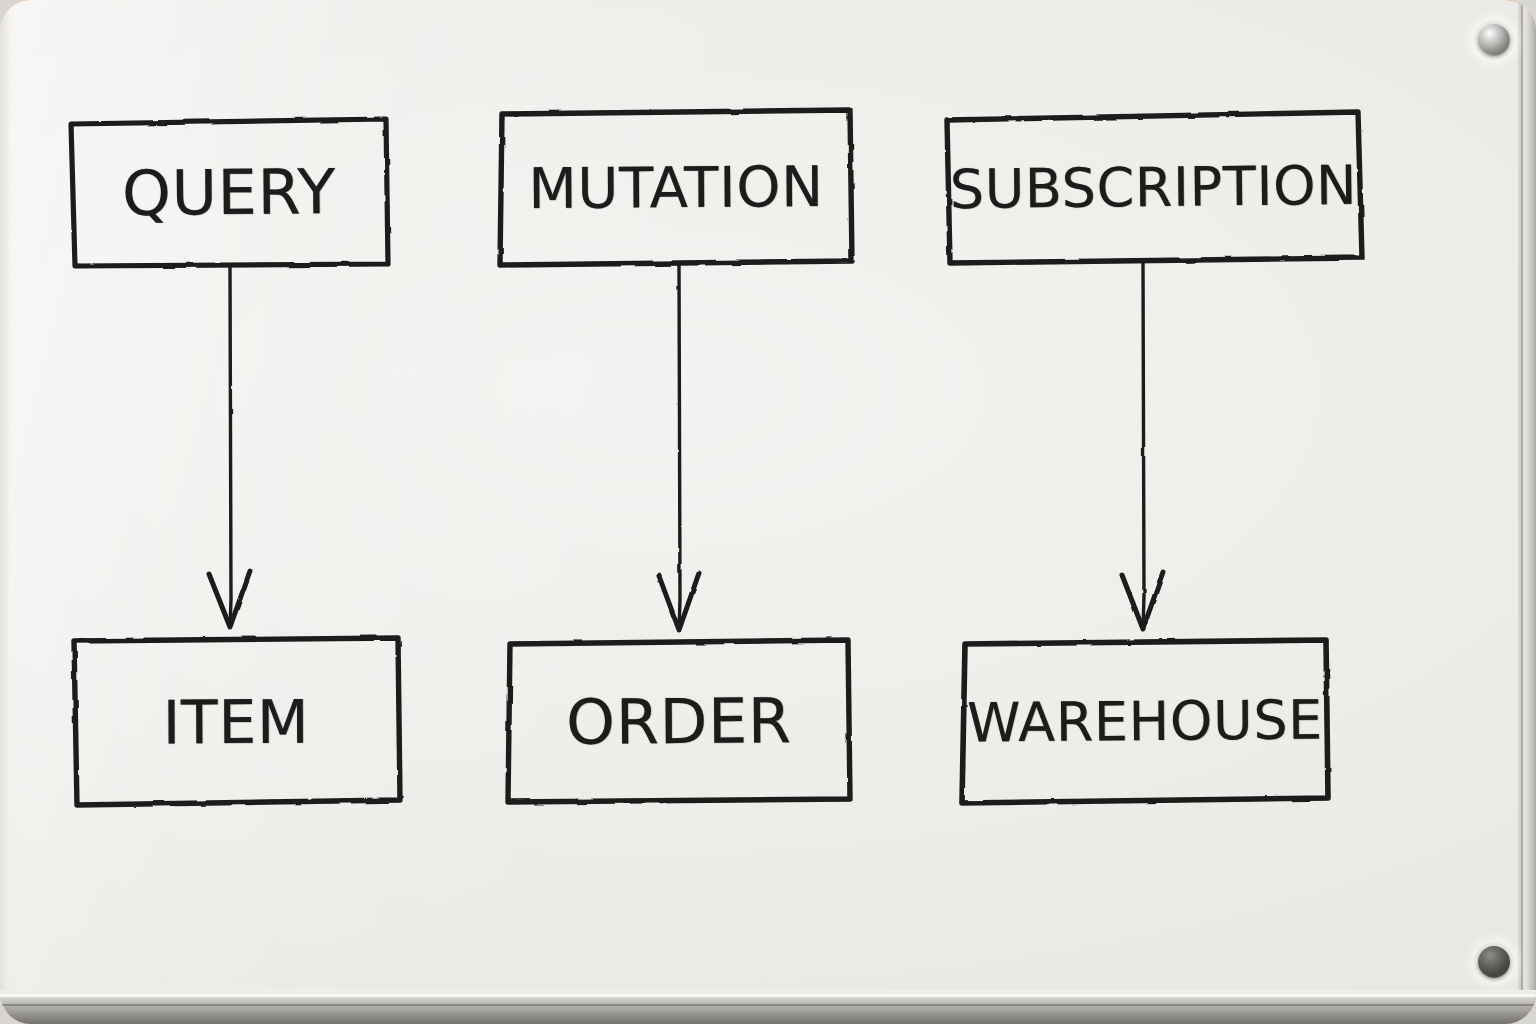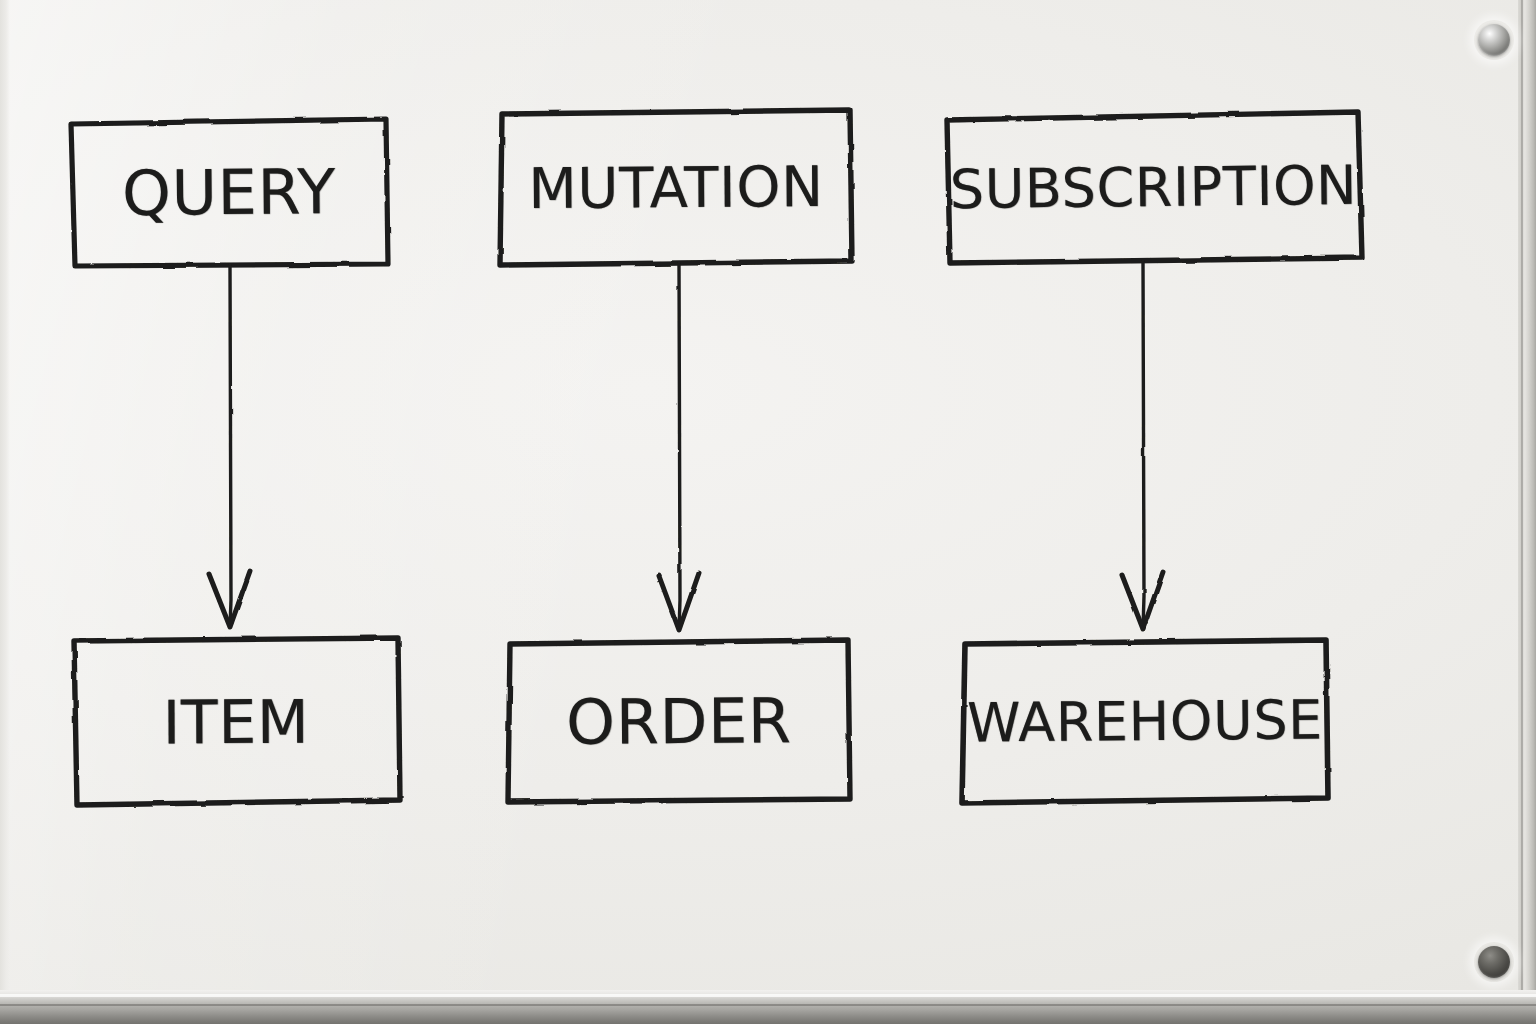--- a/index.html
+++ b/index.html
@@ -8,20 +8,21 @@
     padding: 0;
     background: #d8d6d2;
   }
   #board {
     position: relative;
     width: 1536px;
     height: 1024px;
     overflow: hidden;
     font-family: "DejaVu Sans", sans-serif;
     background: #f97316;
+    border-radius: 31px;
   }
   
   .surface {
     position: absolute;
     left: 0; top: 0;
     width: 1536px; height: 1024px;
     background:
       radial-gradient(ellipse 120% 85% at 42% 38%, #f4f3f1 0%, #eeedea 46%, #e9e8e4 78%, #e4e3df 100%);
   }
   .sheen {

